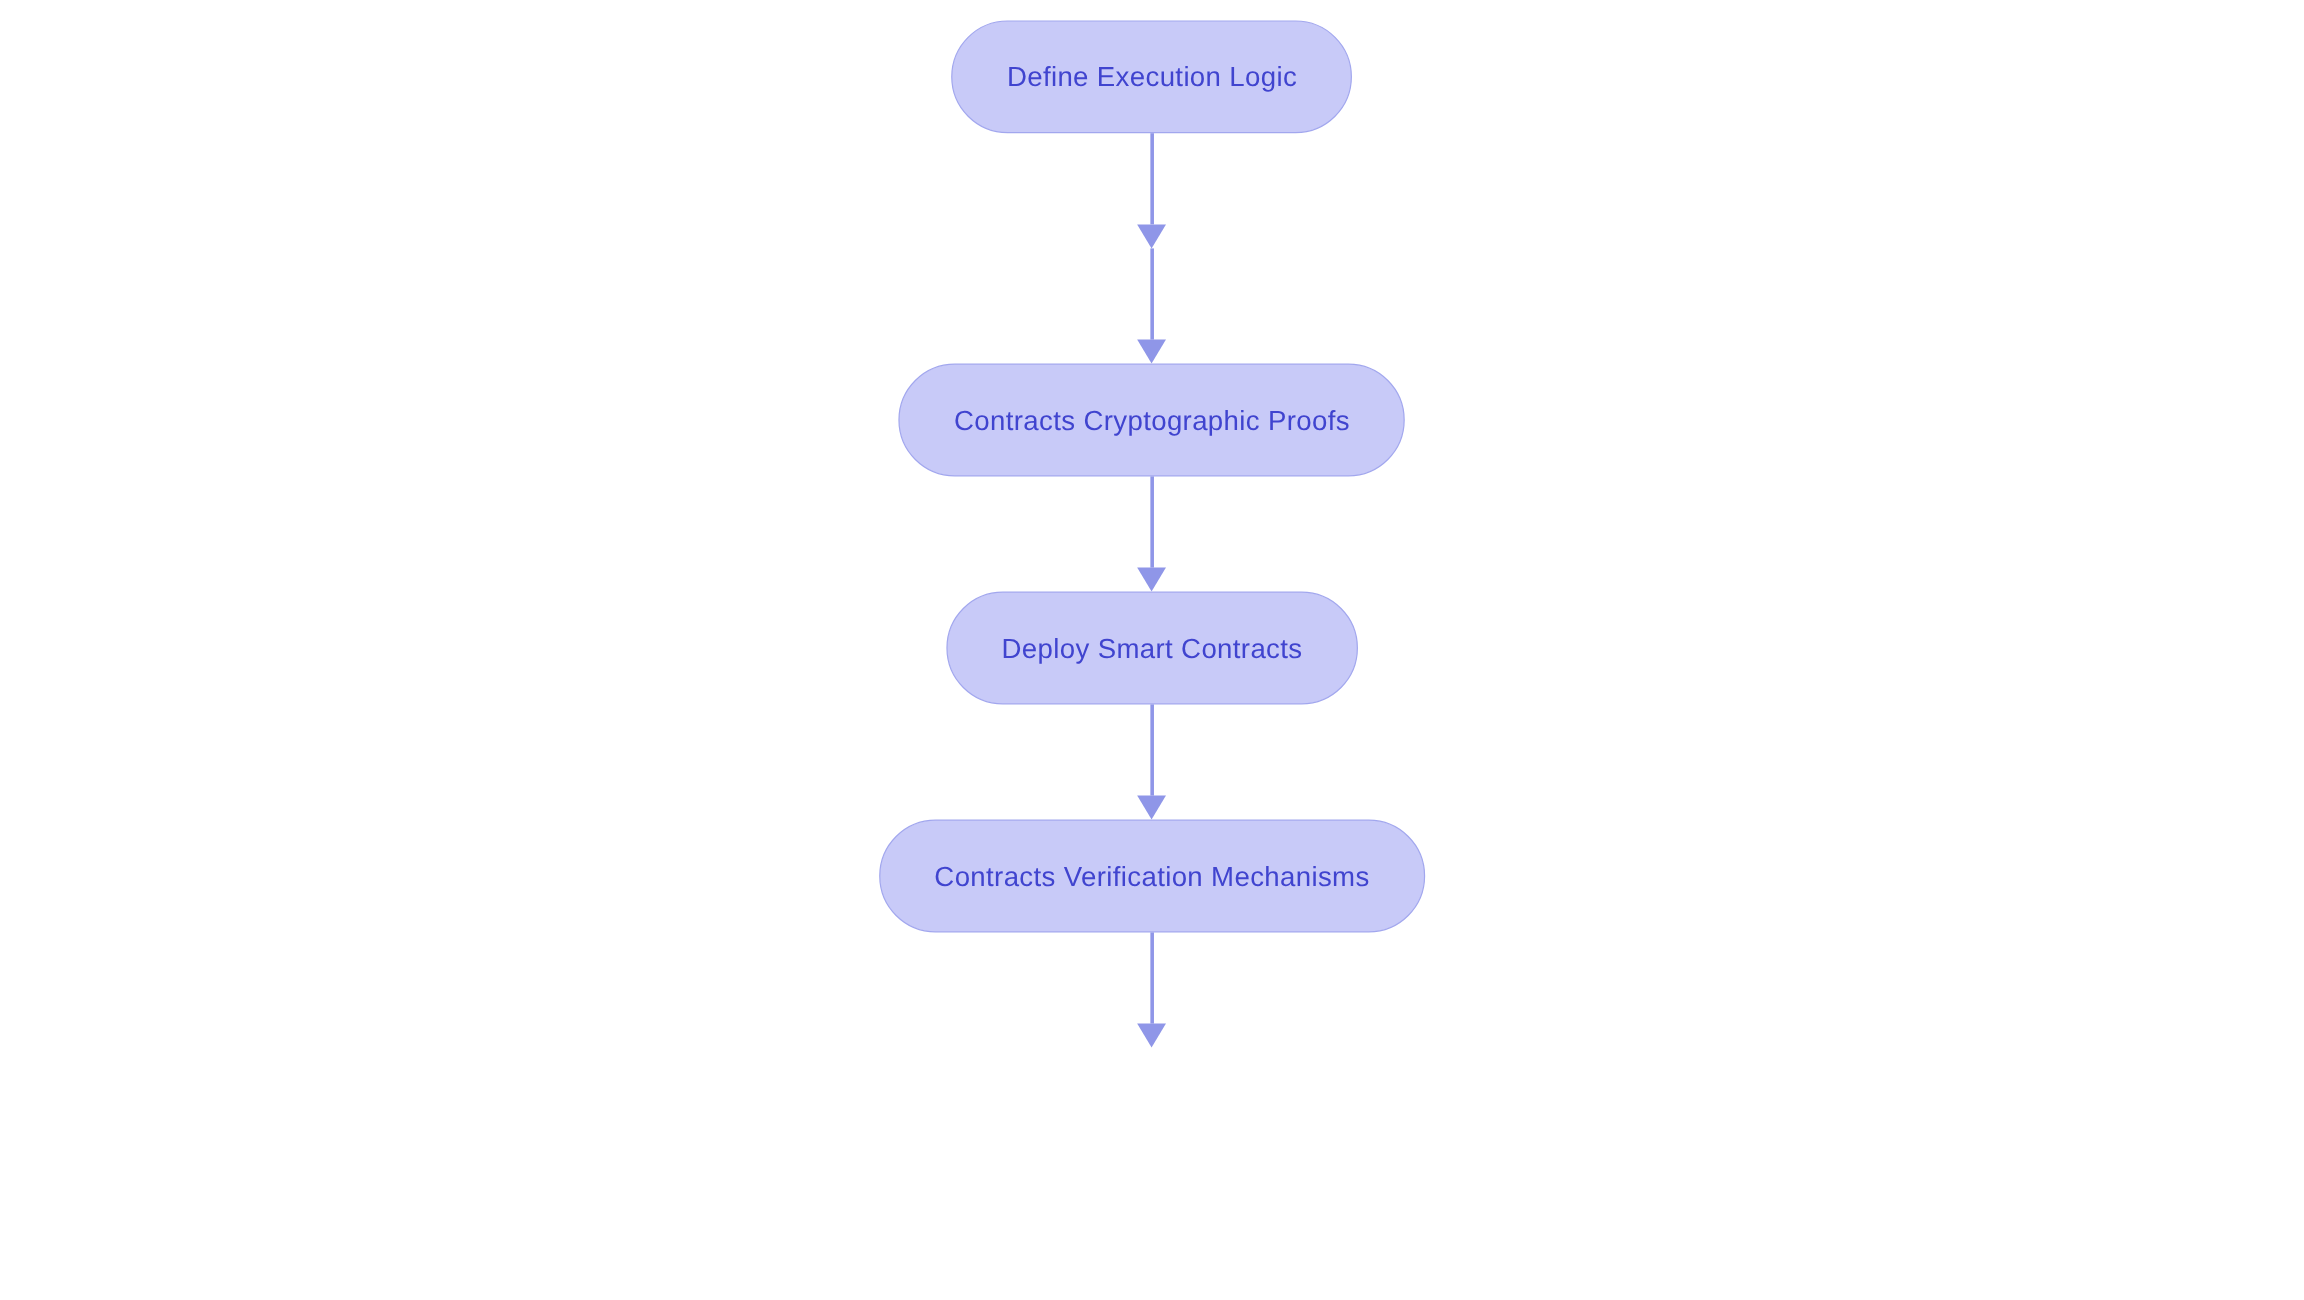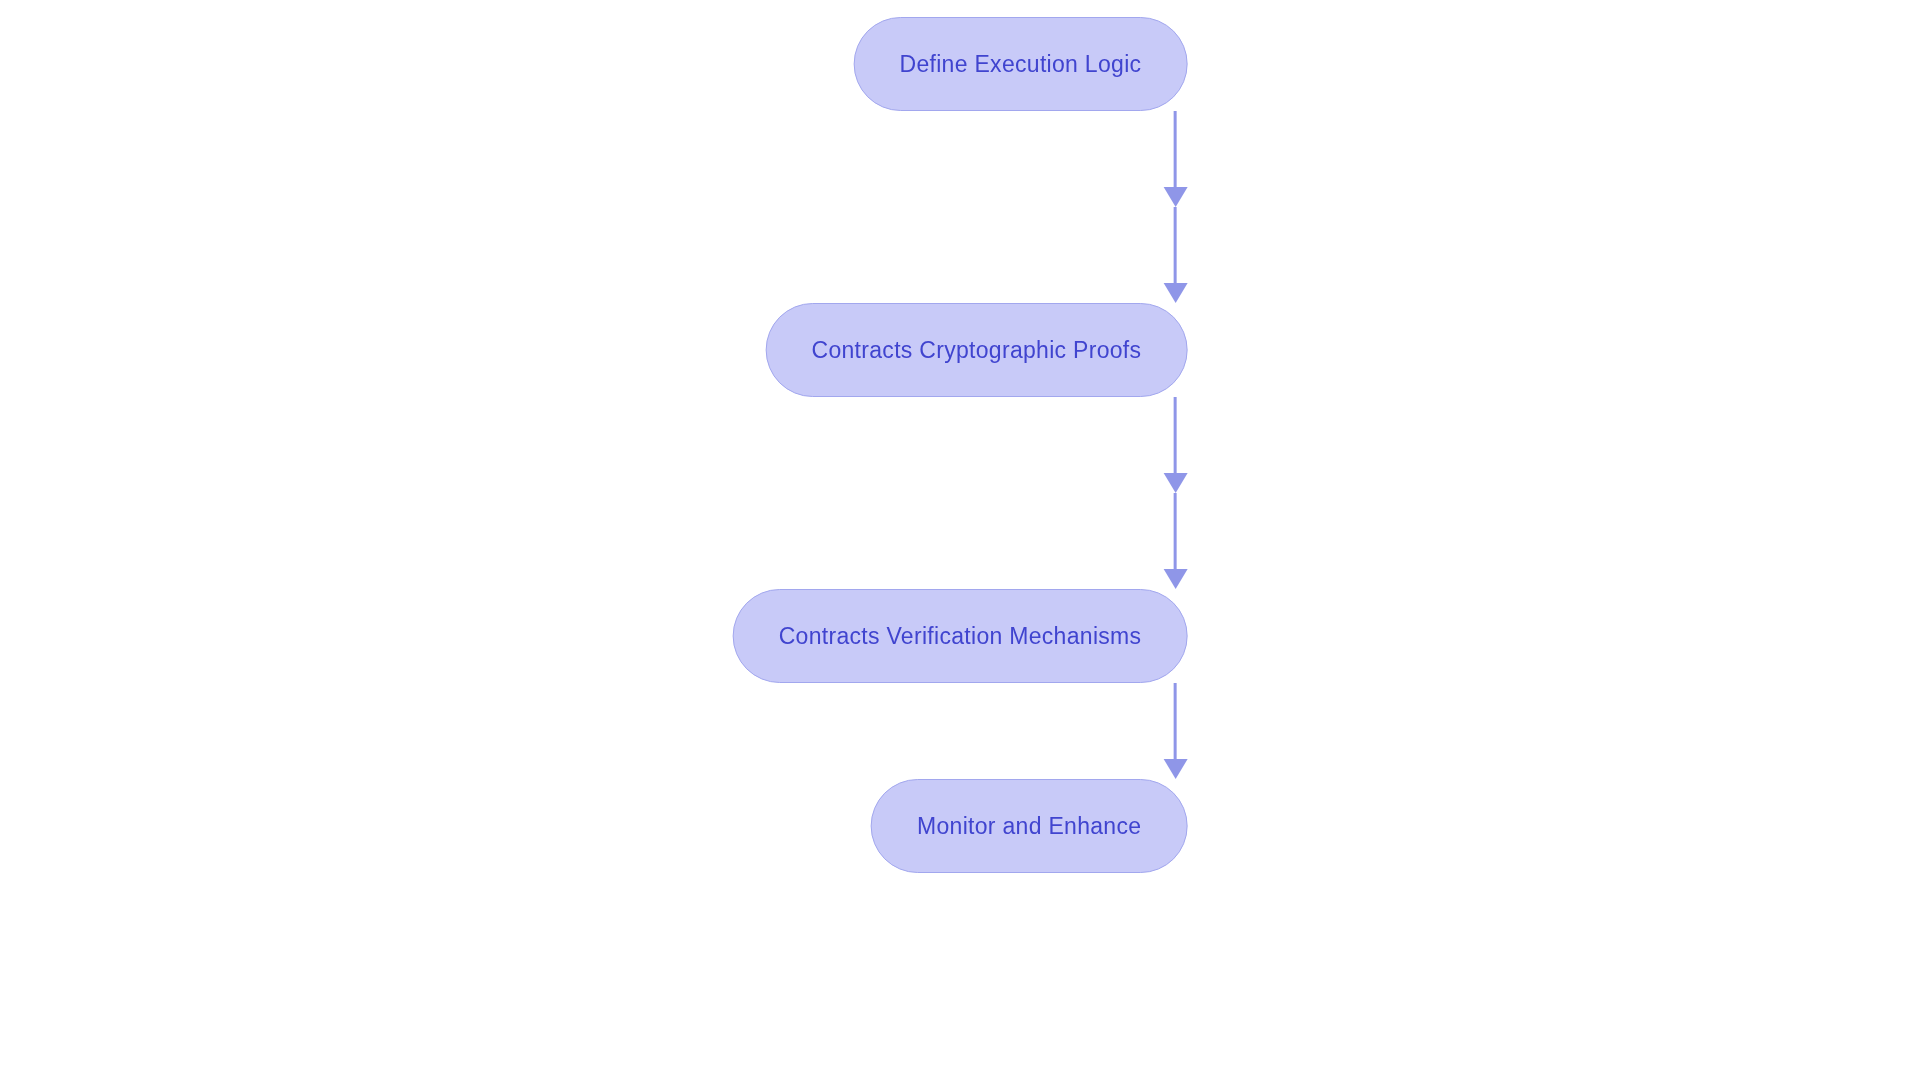--- a/index.html
+++ b/index.html
@@ -19,21 +19,21 @@
     height: 1083px;
     background: var(--background, #ffffff);
   }
   .flow {
     position: absolute;
     top: 17px;
     left: 50%;
     transform: translateX(-50%);
     display: flex;
     flex-direction: column;
-    align-items: flex-end;
+    align-items: center;
   }
   .node {
     box-sizing: border-box;
     height: 94px;
     padding: 0 45px;
     border-radius: 47px;
     background: var(--node-fill, #c8caf8);
     border: 1.5px solid var(--node-border, #a2a7ee);
     display: flex;
     align-items: center;
@@ -87,33 +87,33 @@
 
     <div class="node">
       <span class="node-label">Contracts Cryptographic Proofs</span>
     </div>
 
     <div class="arrow">
       <div class="arrow-line"></div>
       <div class="arrow-head"></div>
     </div>
 
+    <div class="node">
+      <span class="node-label">Deploy Smart Contracts</span>
+    </div>
 
     <div class="arrow">
       <div class="arrow-line"></div>
       <div class="arrow-head"></div>
     </div>
 
     <div class="node">
       <span class="node-label">Contracts Verification Mechanisms</span>
     </div>
 
     <div class="arrow">
       <div class="arrow-line"></div>
       <div class="arrow-head"></div>
     </div>
 
-    <div class="node">
-      <span class="node-label">Monitor and Enhance</span>
-    </div>
 
   </div>
 </div>
 
 </body></html>

